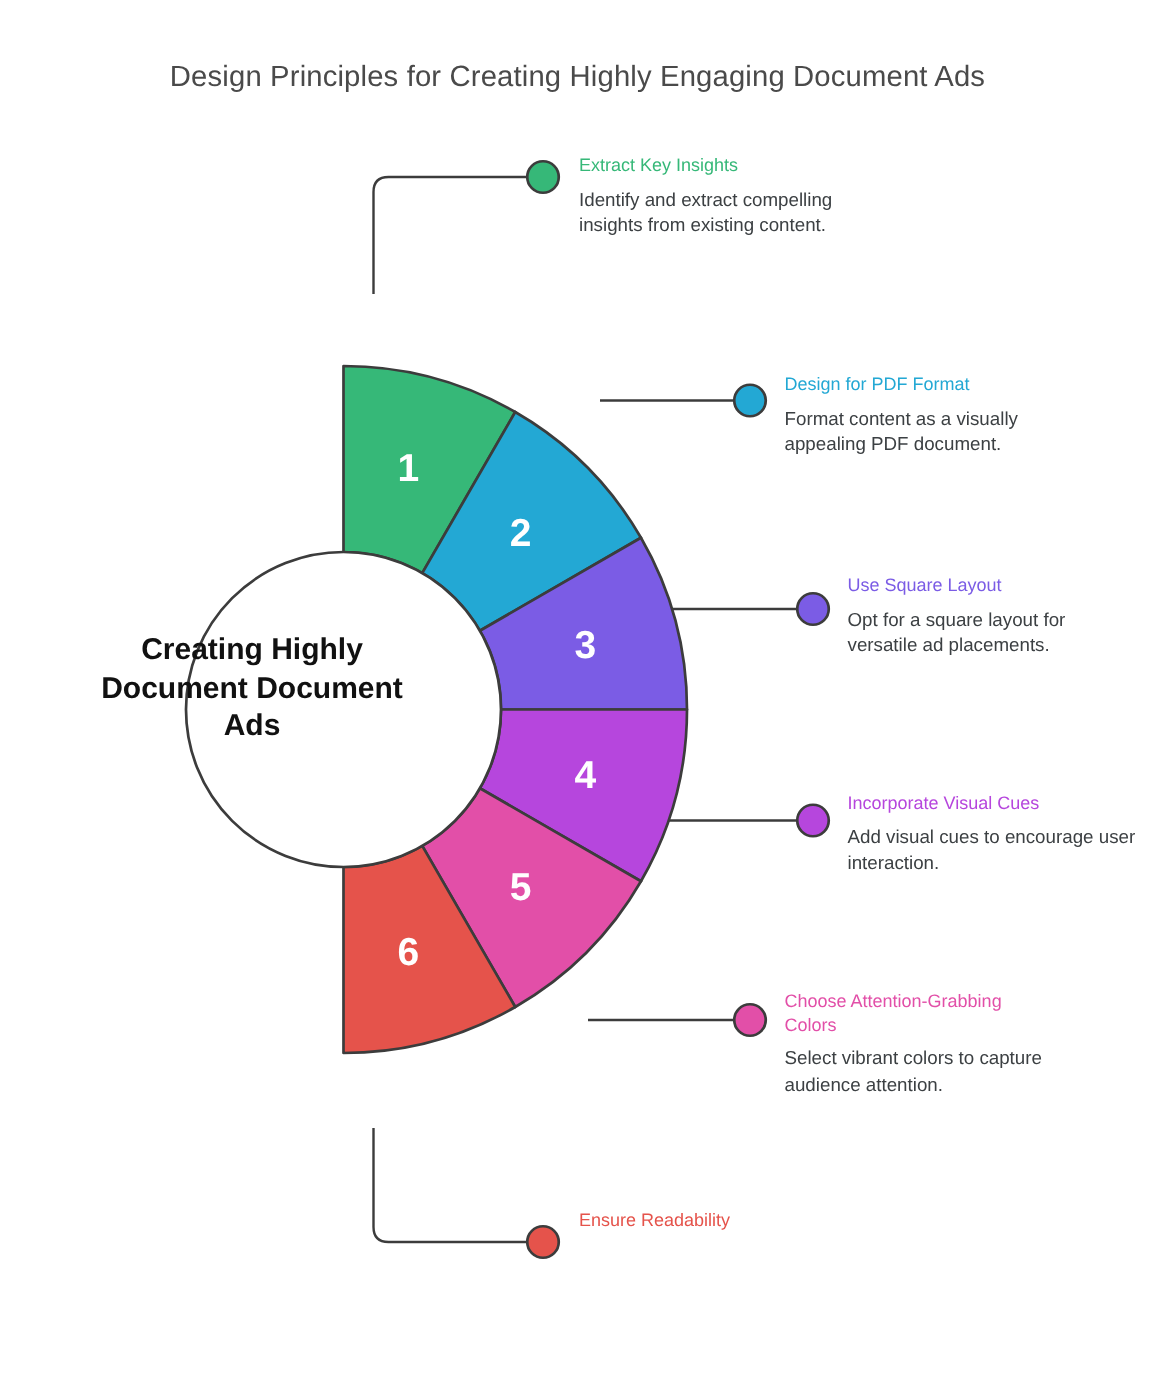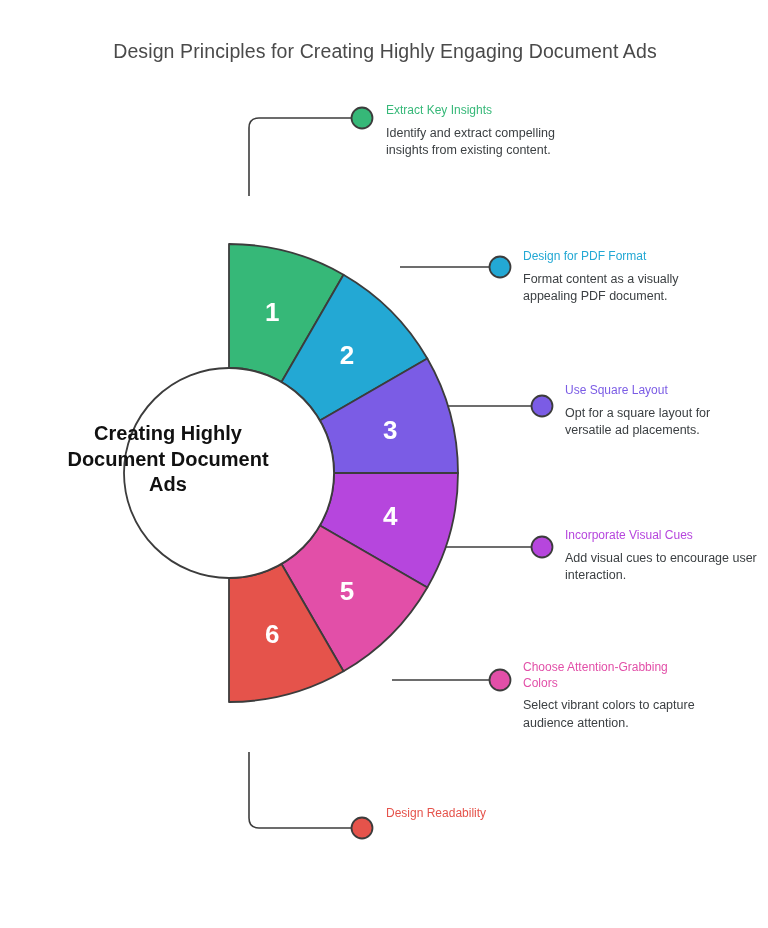--- a/index.html
+++ b/index.html
@@ -164,16 +164,16 @@
     <p class="callout-title" style="color:#e24fa8; width:160px;">Choose Attention-Grabbing Colors</p>
     <p class="callout-desc">Select vibrant colors to capture audience attention.</p>
   </div>
 
   <div class="callout" style="left:565px; top:528px; width:195px;">
     <p class="callout-title" style="color:#b646dd; width:150px;">Incorporate Visual Cues</p>
     <p class="callout-desc">Add visual cues to encourage user interaction.</p>
   </div>
 
   <div class="callout" style="left:386px; top:806px; width:195px;">
-    <p class="callout-title" style="color:#e5534b;">Design Readability</p>
+    <p class="callout-title" style="color:#e5534b;">Ensure Readability</p>
   </div>
 
 </div>
 
 </body></html>

